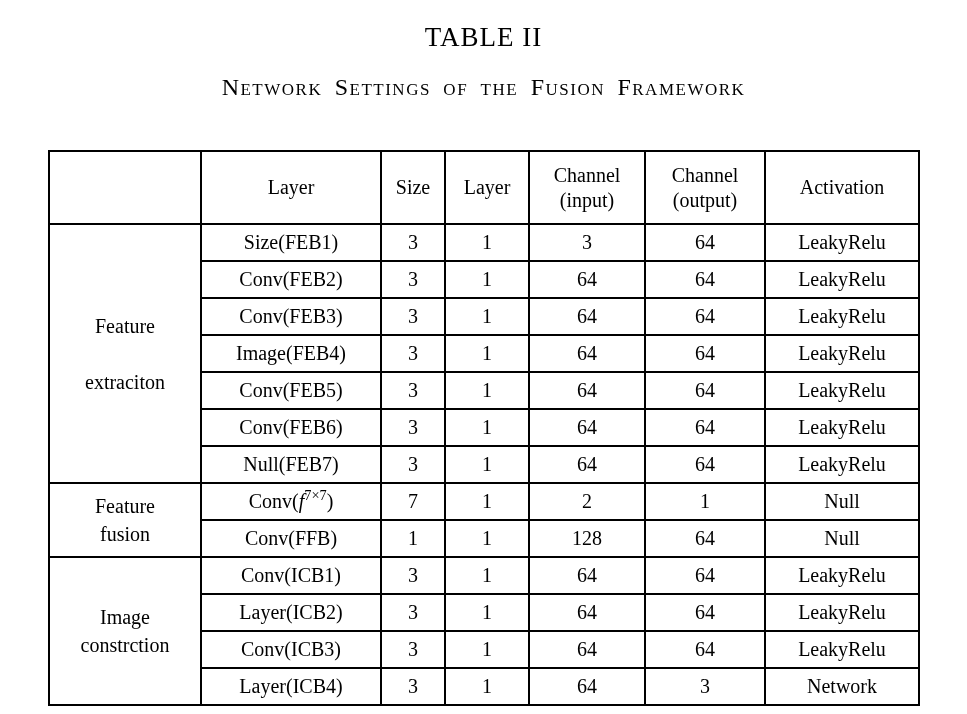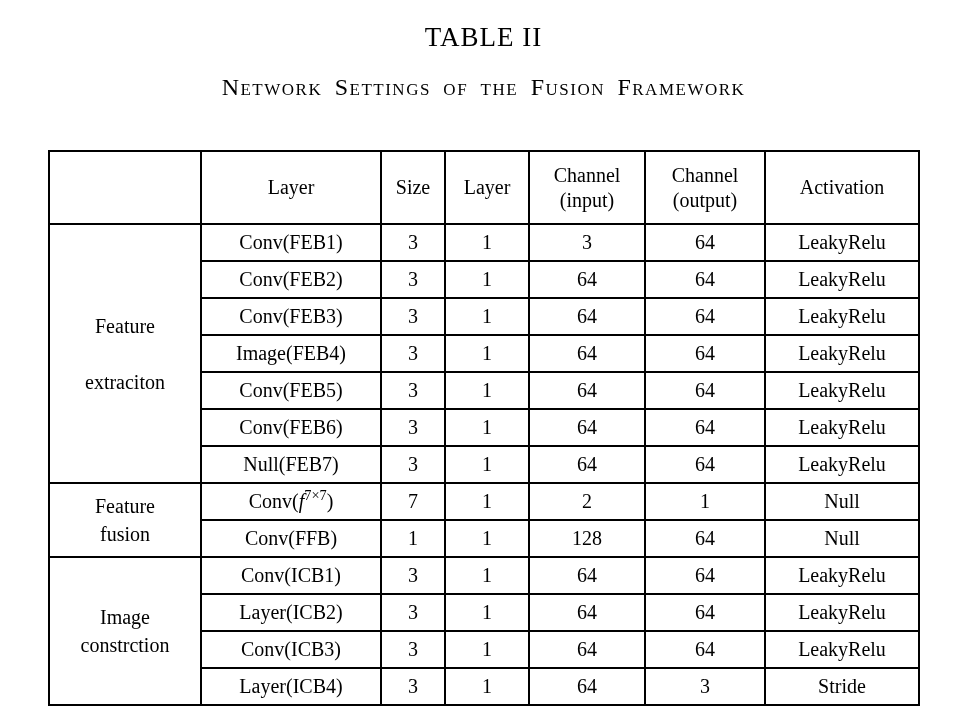--- a/index.html
+++ b/index.html
@@ -101,21 +101,21 @@
 (output)</th>
       <th>Activation</th>
     </tr>
   </thead>
   <tbody>
 
     <tr>
       <td class="group-cell" rowspan="7">Feature
 
 extraciton</td>
-      <td>Conv(FEB1)</td>
+      <td>Size(FEB1)</td>
       <td>3</td>
       <td>1</td>
       <td>3</td>
       <td>64</td>
       <td>LeakyRelu</td>
     </tr>
     <tr>
       <td>Conv(FEB2)</td>
       <td>3</td>
       <td>1</td>
@@ -208,16 +208,16 @@
       <td>64</td>
       <td>64</td>
       <td>LeakyRelu</td>
     </tr>
     <tr>
       <td>Layer(ICB4)</td>
       <td>3</td>
       <td>1</td>
       <td>64</td>
       <td>3</td>
-      <td>Stride</td>
+      <td>Network</td>
     </tr>
   </tbody>
 </table>
 
 </body></html>

